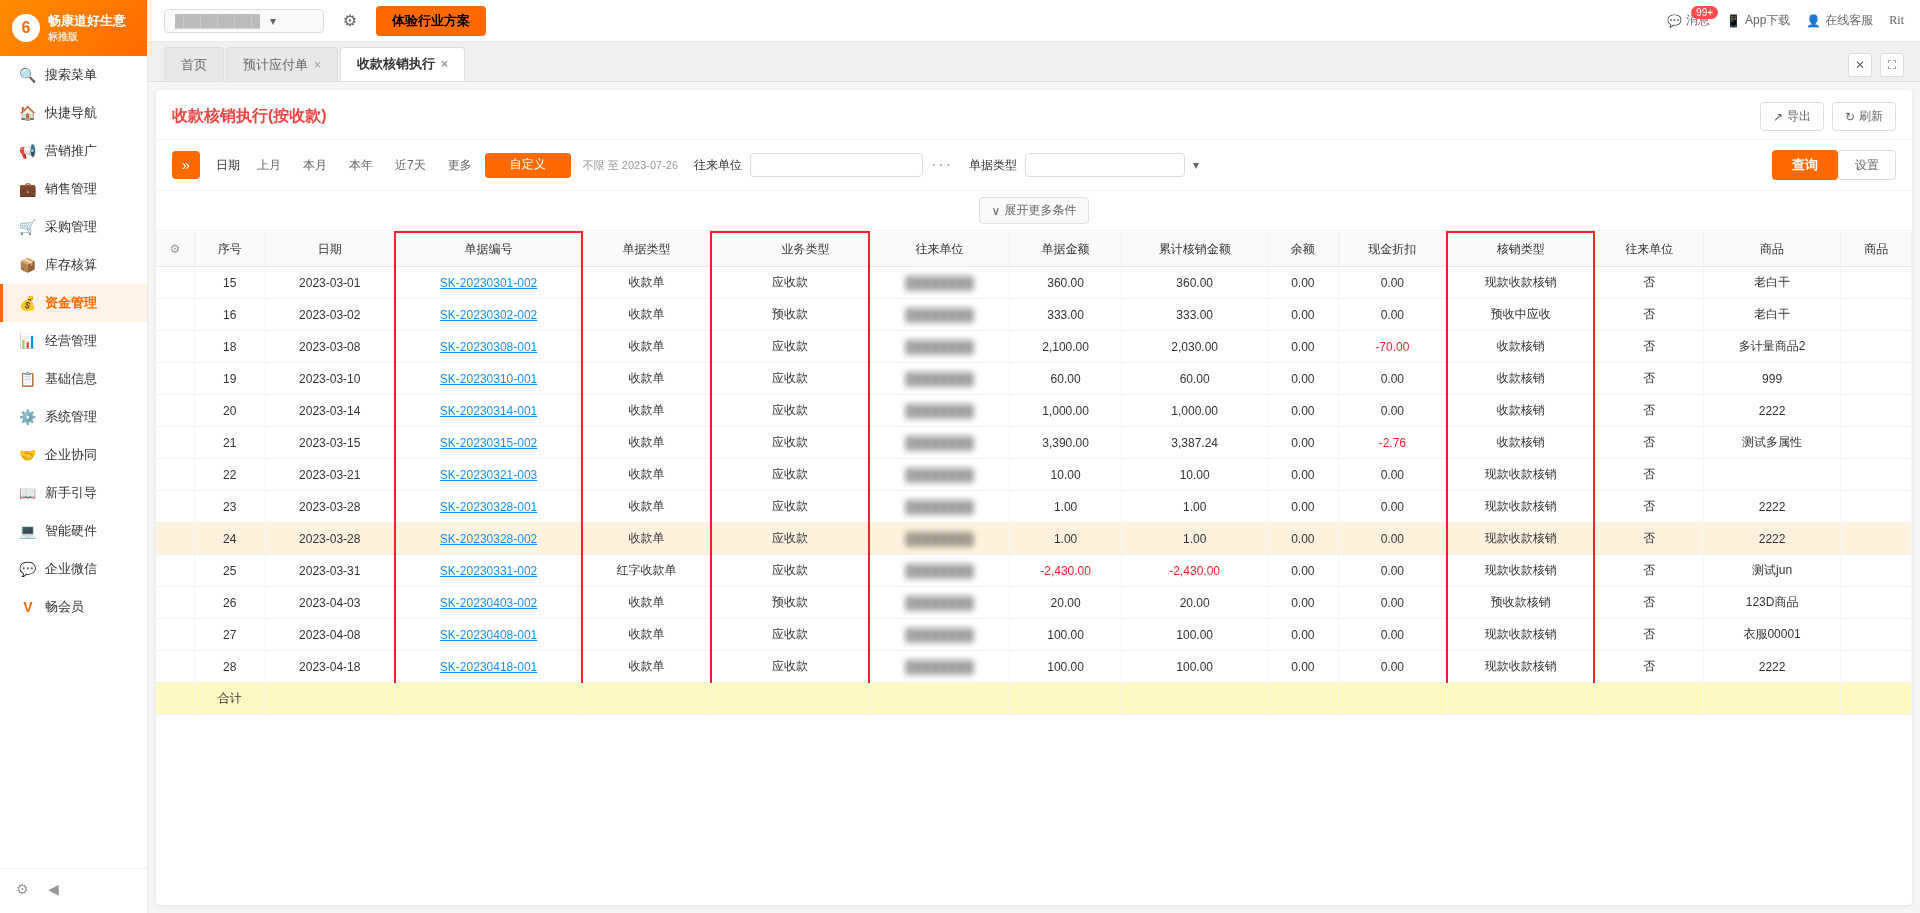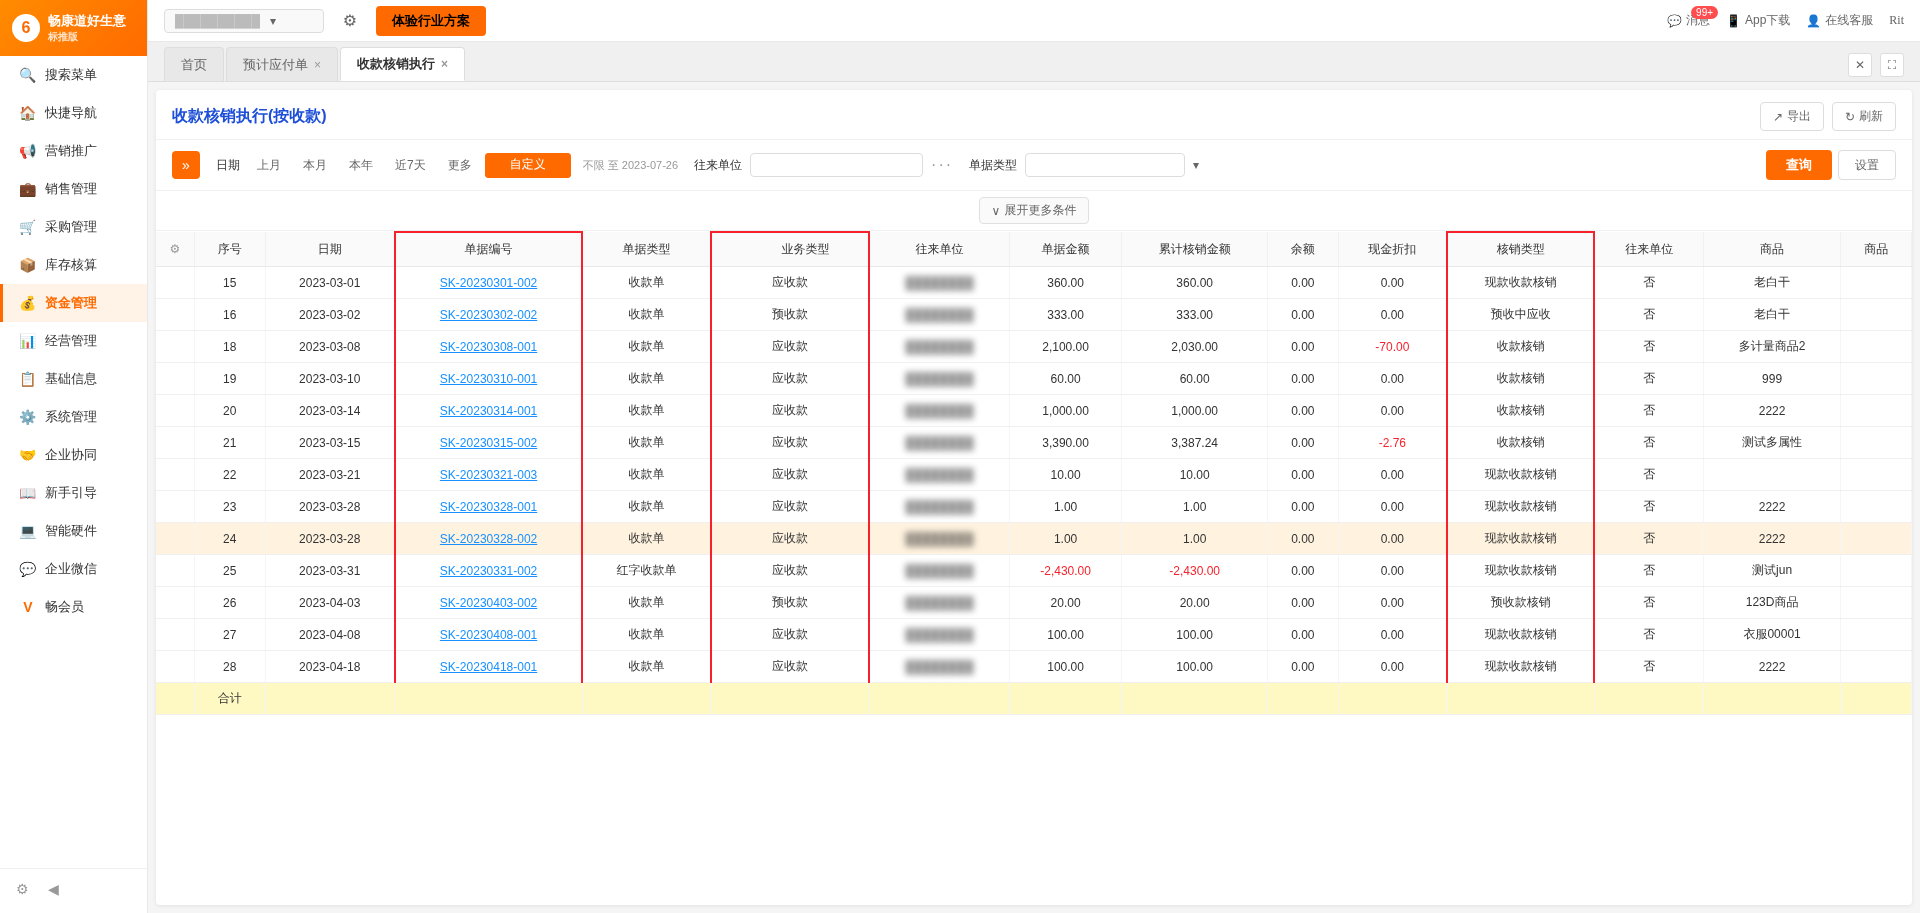--- a/index.html
+++ b/index.html
@@ -35,39 +35,39 @@
     .tab.active { background: #fff; color: #333; font-weight: bold; border-bottom: 1px solid #fff; z-index: 1; }
     .tab-close { font-size: 12px; color: #999; cursor: pointer; }
     .tabbar-controls { margin-left: auto; display: flex; align-items: center; gap: 8px; padding-bottom: 4px; }
     .tabbar-ctrl-btn { width: 24px; height: 24px; border: 1px solid #ddd; background: #fff; border-radius: 3px; cursor: pointer; display: flex; align-items: center; justify-content: center; font-size: 12px; color: #666; }
 
     
     .content { flex: 1; display: flex; flex-direction: column; overflow: hidden; background: #fff; margin: 8px; border-radius: 4px; box-shadow: 0 1px 4px rgba(0,0,0,0.08); }
 
     
     .page-header { padding: 12px 16px 8px; border-bottom: 1px solid #f0f0f0; display: flex; align-items: center; justify-content: space-between; }
-    .page-title { font-size: 16px; font-weight: bold; color: #1d4ed8; }
+    .page-title { font-size: 16px; font-weight: bold; color: #ef4444; }
     .page-actions { display: flex; gap: 8px; }
     .btn-outline { border: 1px solid #ddd; background: #fff; border-radius: 4px; padding: 5px 12px; cursor: pointer; font-size: 12px; color: #666; display: flex; align-items: center; gap: 4px; }
 
     
     .filter-bar { padding: 10px 16px; border-bottom: 1px solid #f0f0f0; display: flex; align-items: center; gap: 16px; flex-wrap: wrap; }
     .filter-toggle { width: 28px; height: 28px; background: #ff6a00; border-radius: 4px; display: flex; align-items: center; justify-content: center; cursor: pointer; color: #fff; font-size: 14px; }
     .filter-group { display: flex; align-items: center; gap: 8px; font-size: 12px; color: #666; }
     .filter-label { color: #333; font-weight: 500; }
     .filter-date-btns { display: flex; gap: 4px; }
     .filter-date-btn { padding: 3px 8px; border-radius: 3px; cursor: pointer; font-size: 12px; color: #666; border: 1px solid transparent; }
     .filter-date-btn.custom { background: #ff6a00; color: #fff; border-color: #ff6a00; border-radius: 3px; padding: 2px 24px; }
     .filter-date-range { font-size: 11px; color: #999; margin-left: 4px; }
     .filter-input { border: 1px solid #ddd; border-radius: 4px; padding: 4px 8px; font-size: 12px; color: #333; min-width: 160px; }
     .filter-select { border: 1px solid #ddd; border-radius: 4px; padding: 4px 8px; font-size: 12px; color: #333; min-width: 160px; appearance: none; background: #fff; }
     .filter-dots { color: #999; letter-spacing: 2px; font-size: 16px; }
     .btn-query { background: #ff6a00; color: #fff; border: none; border-radius: 4px; padding: 6px 20px; cursor: pointer; font-size: 13px; font-weight: bold; }
     .btn-setting { background: #fff; color: #666; border: 1px solid #ddd; border-radius: 4px; padding: 5px 16px; cursor: pointer; font-size: 12px; }
-    .filter-right { margin-left: auto; display: flex; gap: 6px; }
+    .filter-right { margin-left: auto; display: flex; }
 
     
     .expand-row { display: flex; justify-content: center; padding: 6px; border-bottom: 1px solid #f0f0f0; }
     .expand-btn { display: flex; align-items: center; gap: 4px; color: #666; font-size: 12px; cursor: pointer; border: 1px solid #e0e0e0; border-radius: 4px; padding: 4px 12px; background: #fafafa; }
 
     
     .table-wrap { flex: 1; overflow: auto; }
     table { width: 100%; border-collapse: collapse; font-size: 12px; }
     thead th { background: #fafafa; border-bottom: 1px solid #e8e8e8; border-right: 1px solid #f0f0f0; padding: 8px 10px; color: #333; font-weight: 500; white-space: nowrap; text-align: center; position: sticky; top: 0; z-index: 2; }
     tbody td { border-bottom: 1px solid #f0f0f0; border-right: 1px solid #f5f5f5; padding: 7px 10px; color: #333; text-align: center; white-space: nowrap; }

